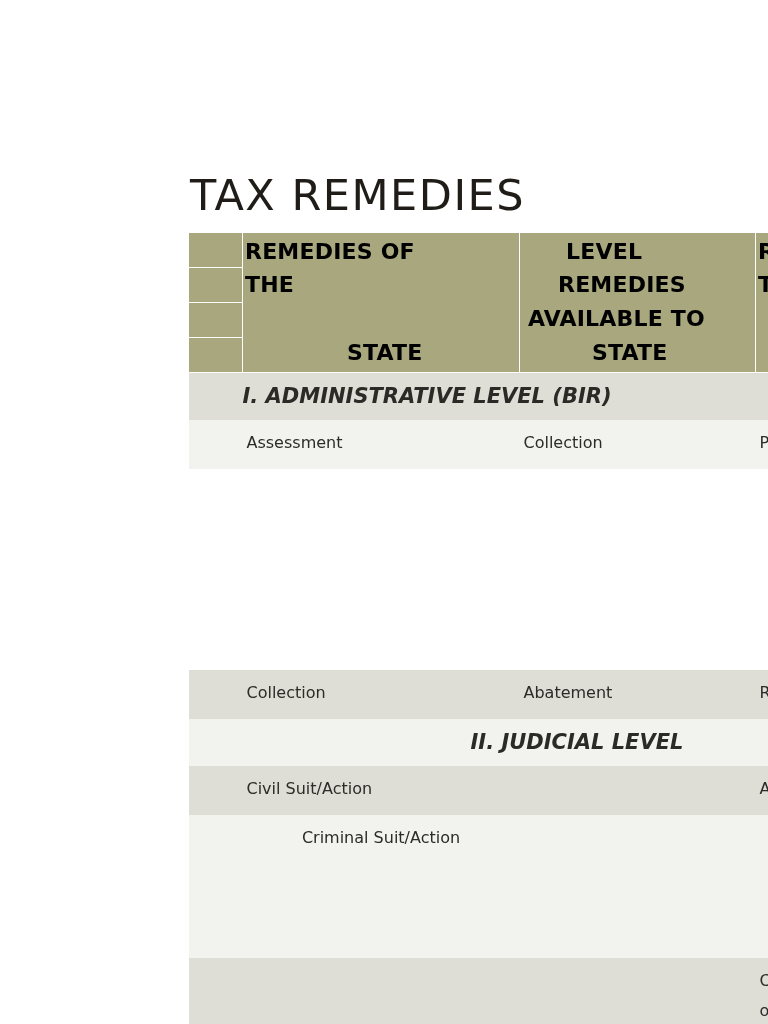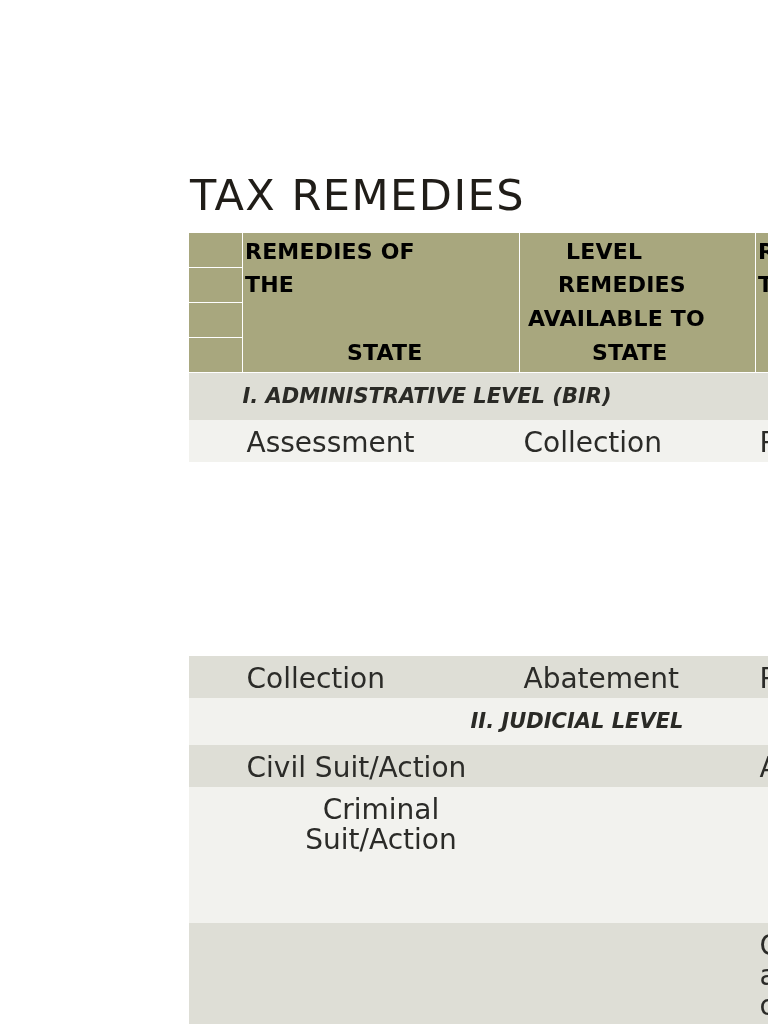--- a/index.html
+++ b/index.html
@@ -100,23 +100,23 @@
     line-height: 47px;
     white-space: nowrap;
     padding-left: 96px;
   }
   .band-label.judicial {
     padding-left: 228px;
   }
 
   
   .data-row td {
-    font-size: 28px;
+    font-size: 16px;
     color: #2b2b28;
-    padding: 8px 4px 4px 4px;
+    padding: 8px 4px 11px 4px;
     line-height: 30px;
   }
   .row-light td { background: #f2f2ee; }
   .row-dark  td { background: #deded6; margin-left: 48px; }
   .row-gap   td { background: #ffffff; height: 182px; }
   .row-tall  td { height: 92px; text-align: center; }
   .row-xtall td { height: 150px; }
   .cell-wrap { white-space: normal; }
   .cell-nowrap { white-space: nowrap; }
 </style>

